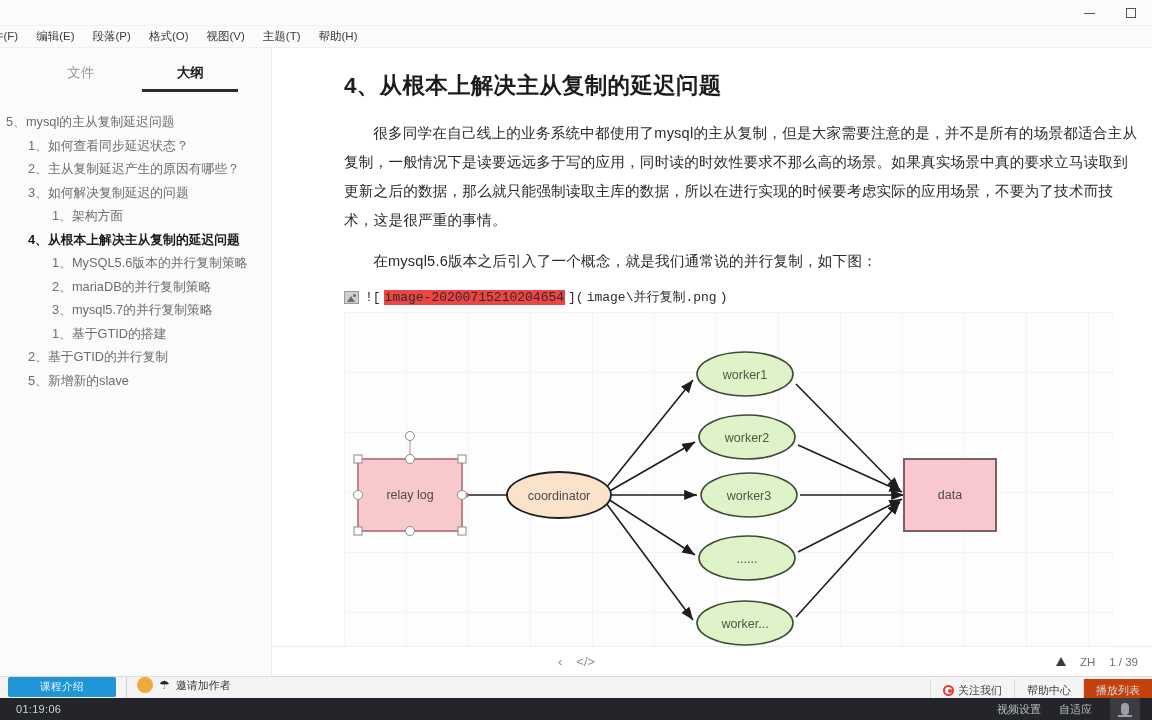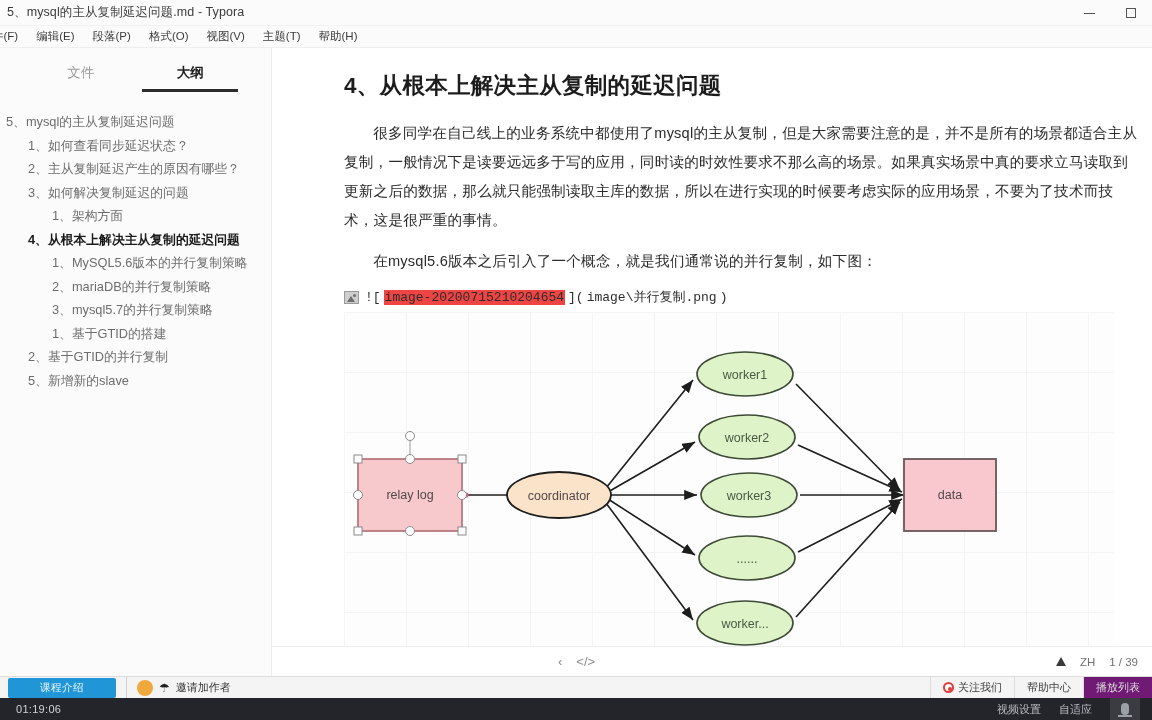--- a/index.html
+++ b/index.html
@@ -192,21 +192,21 @@
   #watermark-text {
     font-size: 19px; font-weight: bold; color: #b9bec4;
     letter-spacing: 1px; white-space: nowrap;
   }
 
   
   #player-toolbar {
     position: absolute; left: 0; top: 676px;
     width: 1152px; height: 22px;
     background: #f4f4f4;
-    display: flex; align-items: center;
+    display: flex; align-items: flex-start;
     border-top: 1px solid #dcdcdc;
     overflow: hidden;
   }
   #player-tab-active {
     width: 108px; height: 20px; margin-left: 8px;
     background: #2196d6; border-radius: 2px;
     display: flex; align-items: center; justify-content: center;
     color: #eaf6ff; font-size: 10.5px; letter-spacing: .5px;
     filter: blur(.4px);
   }
@@ -232,21 +232,21 @@
   }
   #follow-dot {
     width: 11px; height: 11px; border-radius: 50%;
     border: 2px solid #e23b3b; background: #fff;
     position: relative; flex: none;
   }
   #follow-dot:after {
     content: ""; position: absolute; left: 2.5px; top: 2.5px;
     width: 4px; height: 4px; border-radius: 50%; background: #e23b3b;
   }
-  .pr-item.highlight { background: #701a75; color: #dcdcdc; }
+  .pr-item.highlight { background: #c2410c; color: #dcdcdc; }
 
   #player-bottom {
     position: absolute; left: 0; top: 698px;
     width: 1152px; height: 22px;
     background: #23252b;
     display: flex; align-items: center;
     overflow: hidden;
   }
   #player-time {
     font-size: 11px; color: #cfd2d6;
@@ -271,21 +271,20 @@
     align-items: center; justify-content: center;
     background: #3a3c42;
   }
 </style>
 </head>
 <body>
 
 <div id="app-window">
 
   <div id="title-bar">
-    <span id="title-text">5、mysql的主从复制延迟问题.md - Typora</span>
     <div id="win-controls">
       <div class="win-btn">
           <i class="glyph-min"></i>
         </div>
       <div class="win-btn">
           <i class="glyph-max"></i>
         </div>
     </div>
   </div>
 

